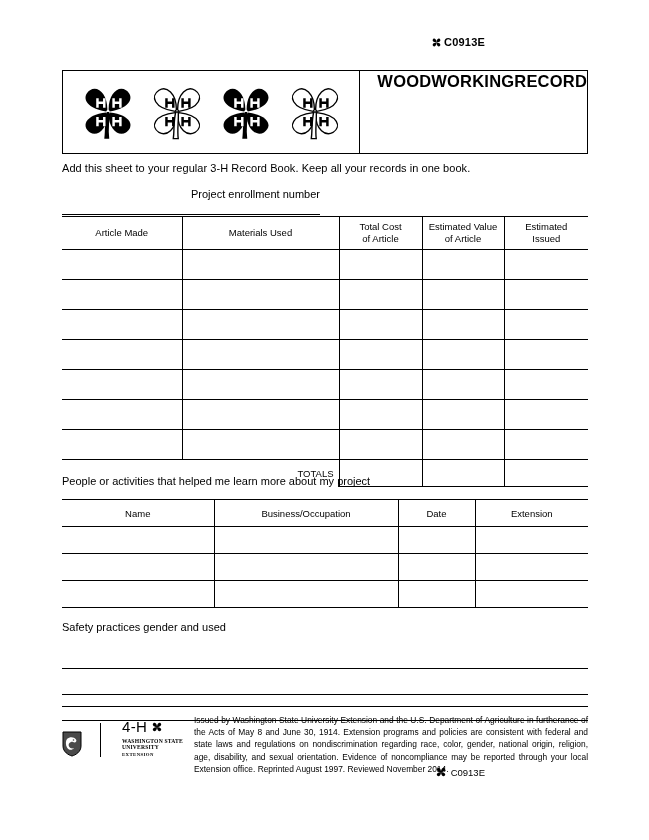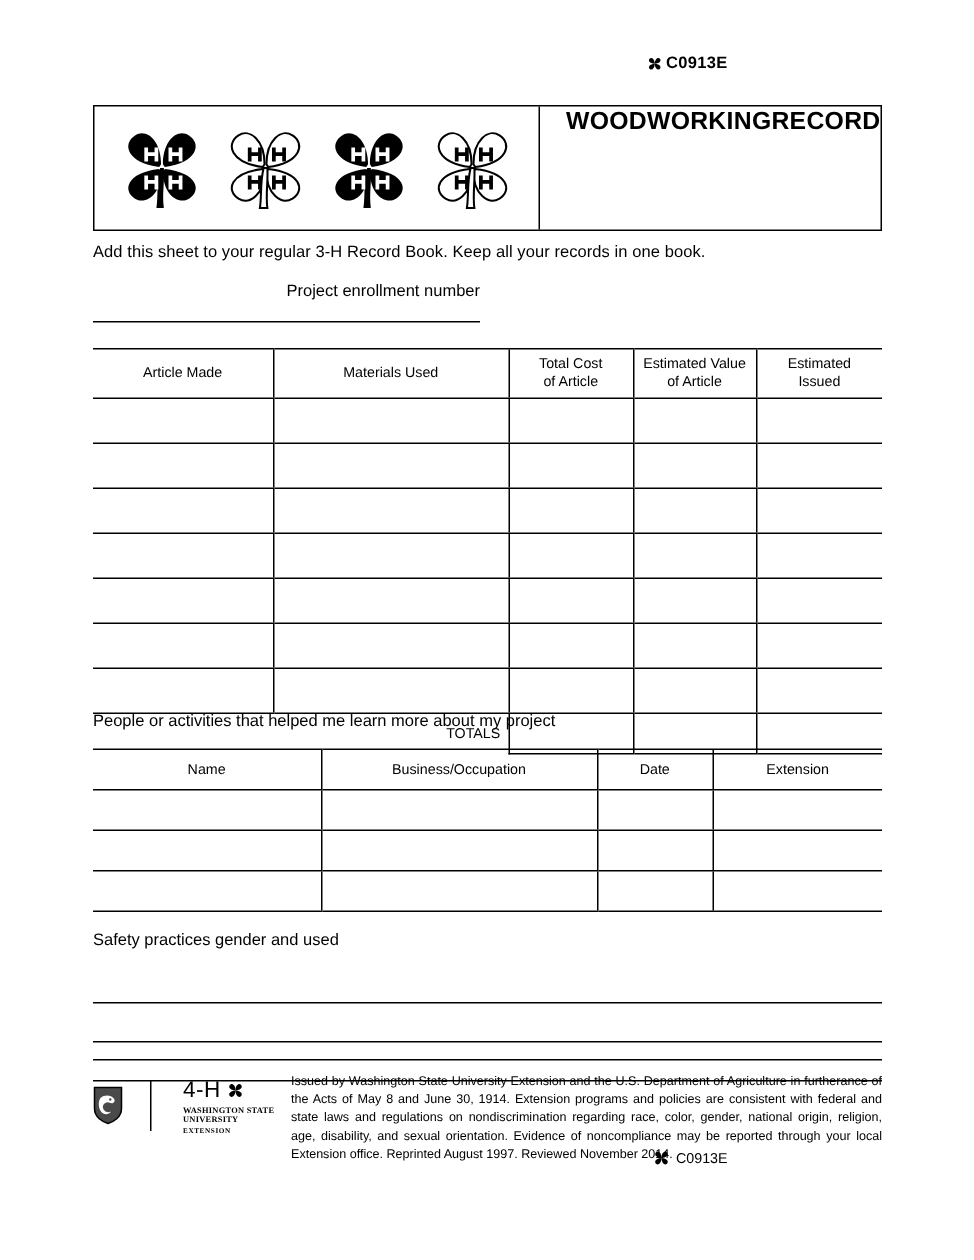--- a/index.html
+++ b/index.html
@@ -110,21 +110,21 @@
     border-left: 1.2px solid #000;
     padding: 0;
     font-weight: normal;
   }
   table.form td.last, table.form th.last { border-right: none; }
   table.form .nolside { border-left: none; }
 
   
   #main-table {
     left: 62px;
-    top: 232px;
+    top: 216px;
     width: 526px;
   }
   #main-table th {
     height: 32px;
     font-size: 9.5px;
     text-align: center;
     line-height: 1.25;
     vertical-align: middle;
   }
   #main-table td.datacell { height: 29px; }
@@ -193,21 +193,21 @@
     left: 62px;
     top: 714px;
     width: 526px;
     display: flex;
     align-items: flex-start;
   }
   .wsu-logo {
     width: 128px;
     flex: none;
     display: flex;
-    align-items: center;
+    align-items: flex-end;
     gap: 18px;
     padding-top: 4px;
   }
   .crest { width: 20px; height: 26px; flex: none; }
   .logo-divider {
     width: 1px;
     height: 34px;
     background: #000;
     flex: none;
     margin-right: 3px;

